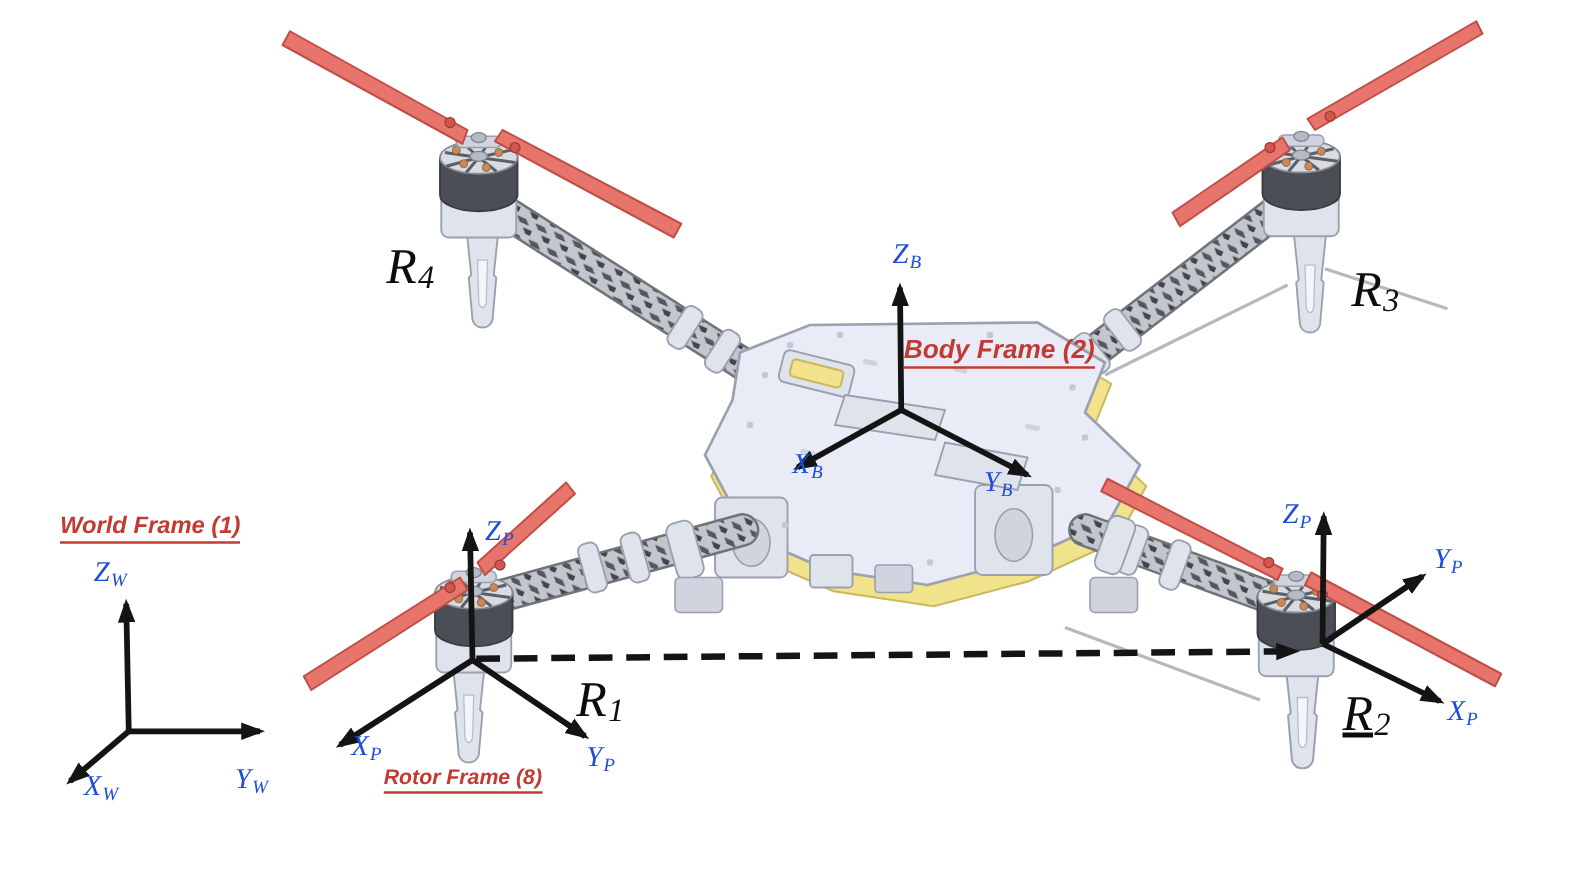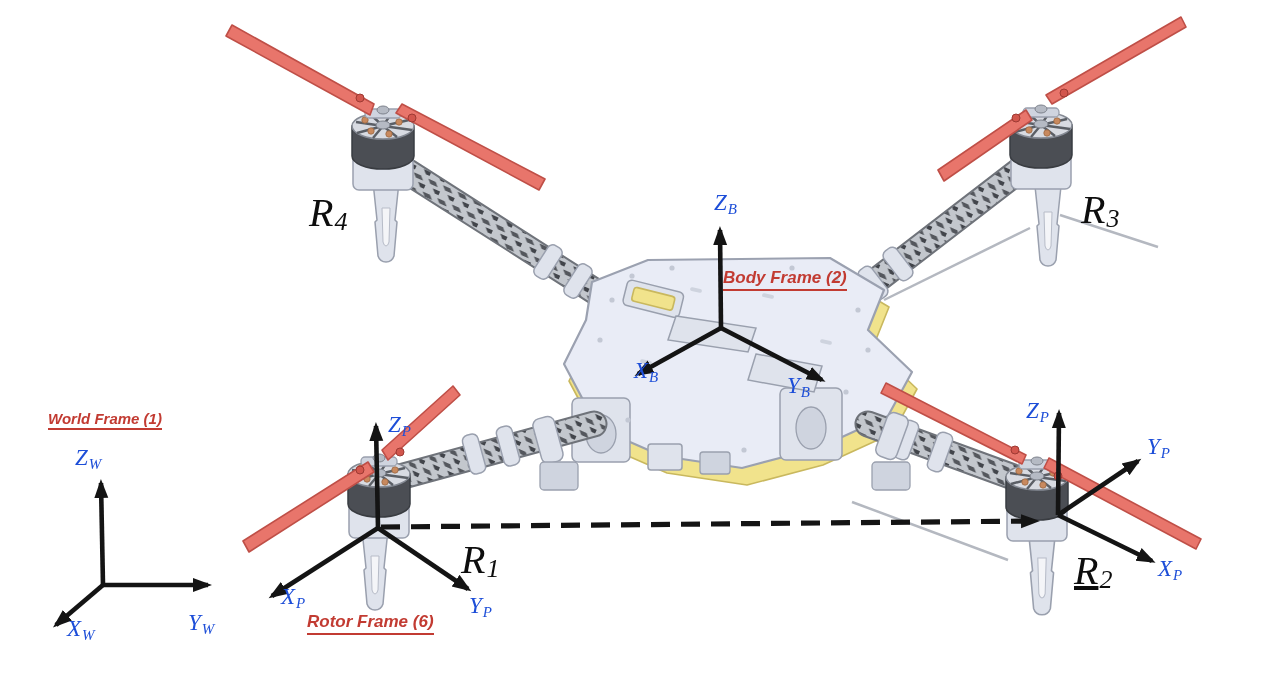--- a/index.html
+++ b/index.html
@@ -214,23 +214,23 @@
         <line class="axis-line" x1="378" y1="528" x2="468" y2="589" marker-end="url(#ah)"></line>
       </g>
       <g>
         <line class="axis-line" x1="1058" y1="515" x2="1059" y2="413" marker-end="url(#ah)"></line>
         <line class="axis-line" x1="1058" y1="515" x2="1138" y2="461" marker-end="url(#ah)"></line>
         <line class="axis-line" x1="1058" y1="515" x2="1152" y2="561" marker-end="url(#ah)"></line>
       </g>
     </g>
   </svg>
 
-  <div class="lbl frame-title" style="left:48px;top:410px;font-size:15px;">World Frame (1)</div>
-  <div class="lbl frame-title" style="left:723px;top:268px;font-size:17px;">Body Frame (2)</div>
-  <div class="lbl frame-title" style="left:307px;top:612px;font-size:17px;">Rotor Frame (6)</div>
+  <div class="lbl frame-title" style="left:48px;top:410px;font-size:19px;">World Frame (1)</div>
+  <div class="lbl frame-title" style="left:723px;top:268px;font-size:21px;">Body Frame (2)</div>
+  <div class="lbl frame-title" style="left:307px;top:612px;font-size:17px;">Rotor Frame (8)</div>
 
   <div class="lbl axis-label" style="left:75px;top:446px;">
     <span>Z</span><span class="sub">W</span>
   </div>
   <div class="lbl axis-label" style="left:188px;top:587px;margin-top:24px;">
     <span>Y</span><span class="sub">W</span>
   </div>
   <div class="lbl axis-label" style="left:67px;top:617px;">
     <span>X</span><span class="sub">W</span>
   </div>
@@ -261,21 +261,21 @@
   <div class="lbl axis-label" style="left:1147px;top:435px;">
     <span>Y</span><span class="sub">P</span>
   </div>
   <div class="lbl axis-label" style="left:1158px;top:557px;">
     <span>X</span><span class="sub">P</span>
   </div>
 
   <div class="lbl rotor-label" style="left:309px;top:193px;">
     <span>R</span><span class="sub">4</span>
   </div>
-  <div class="lbl rotor-label" style="left:1081px;top:190px;">
+  <div class="lbl rotor-label" style="left:1081px;top:212px;">
     <span>R</span><span class="sub">3</span>
   </div>
   <div class="lbl rotor-label" style="left:461px;top:540px;font-family:Liberation Serif, serif;">
     <span>R</span><span class="sub">1</span>
   </div>
   <div class="lbl rotor-label" style="left:1074px;top:551px;text-decoration:underline;">
     <span>R</span><span class="sub">2</span>
   </div>
 
 </div>

